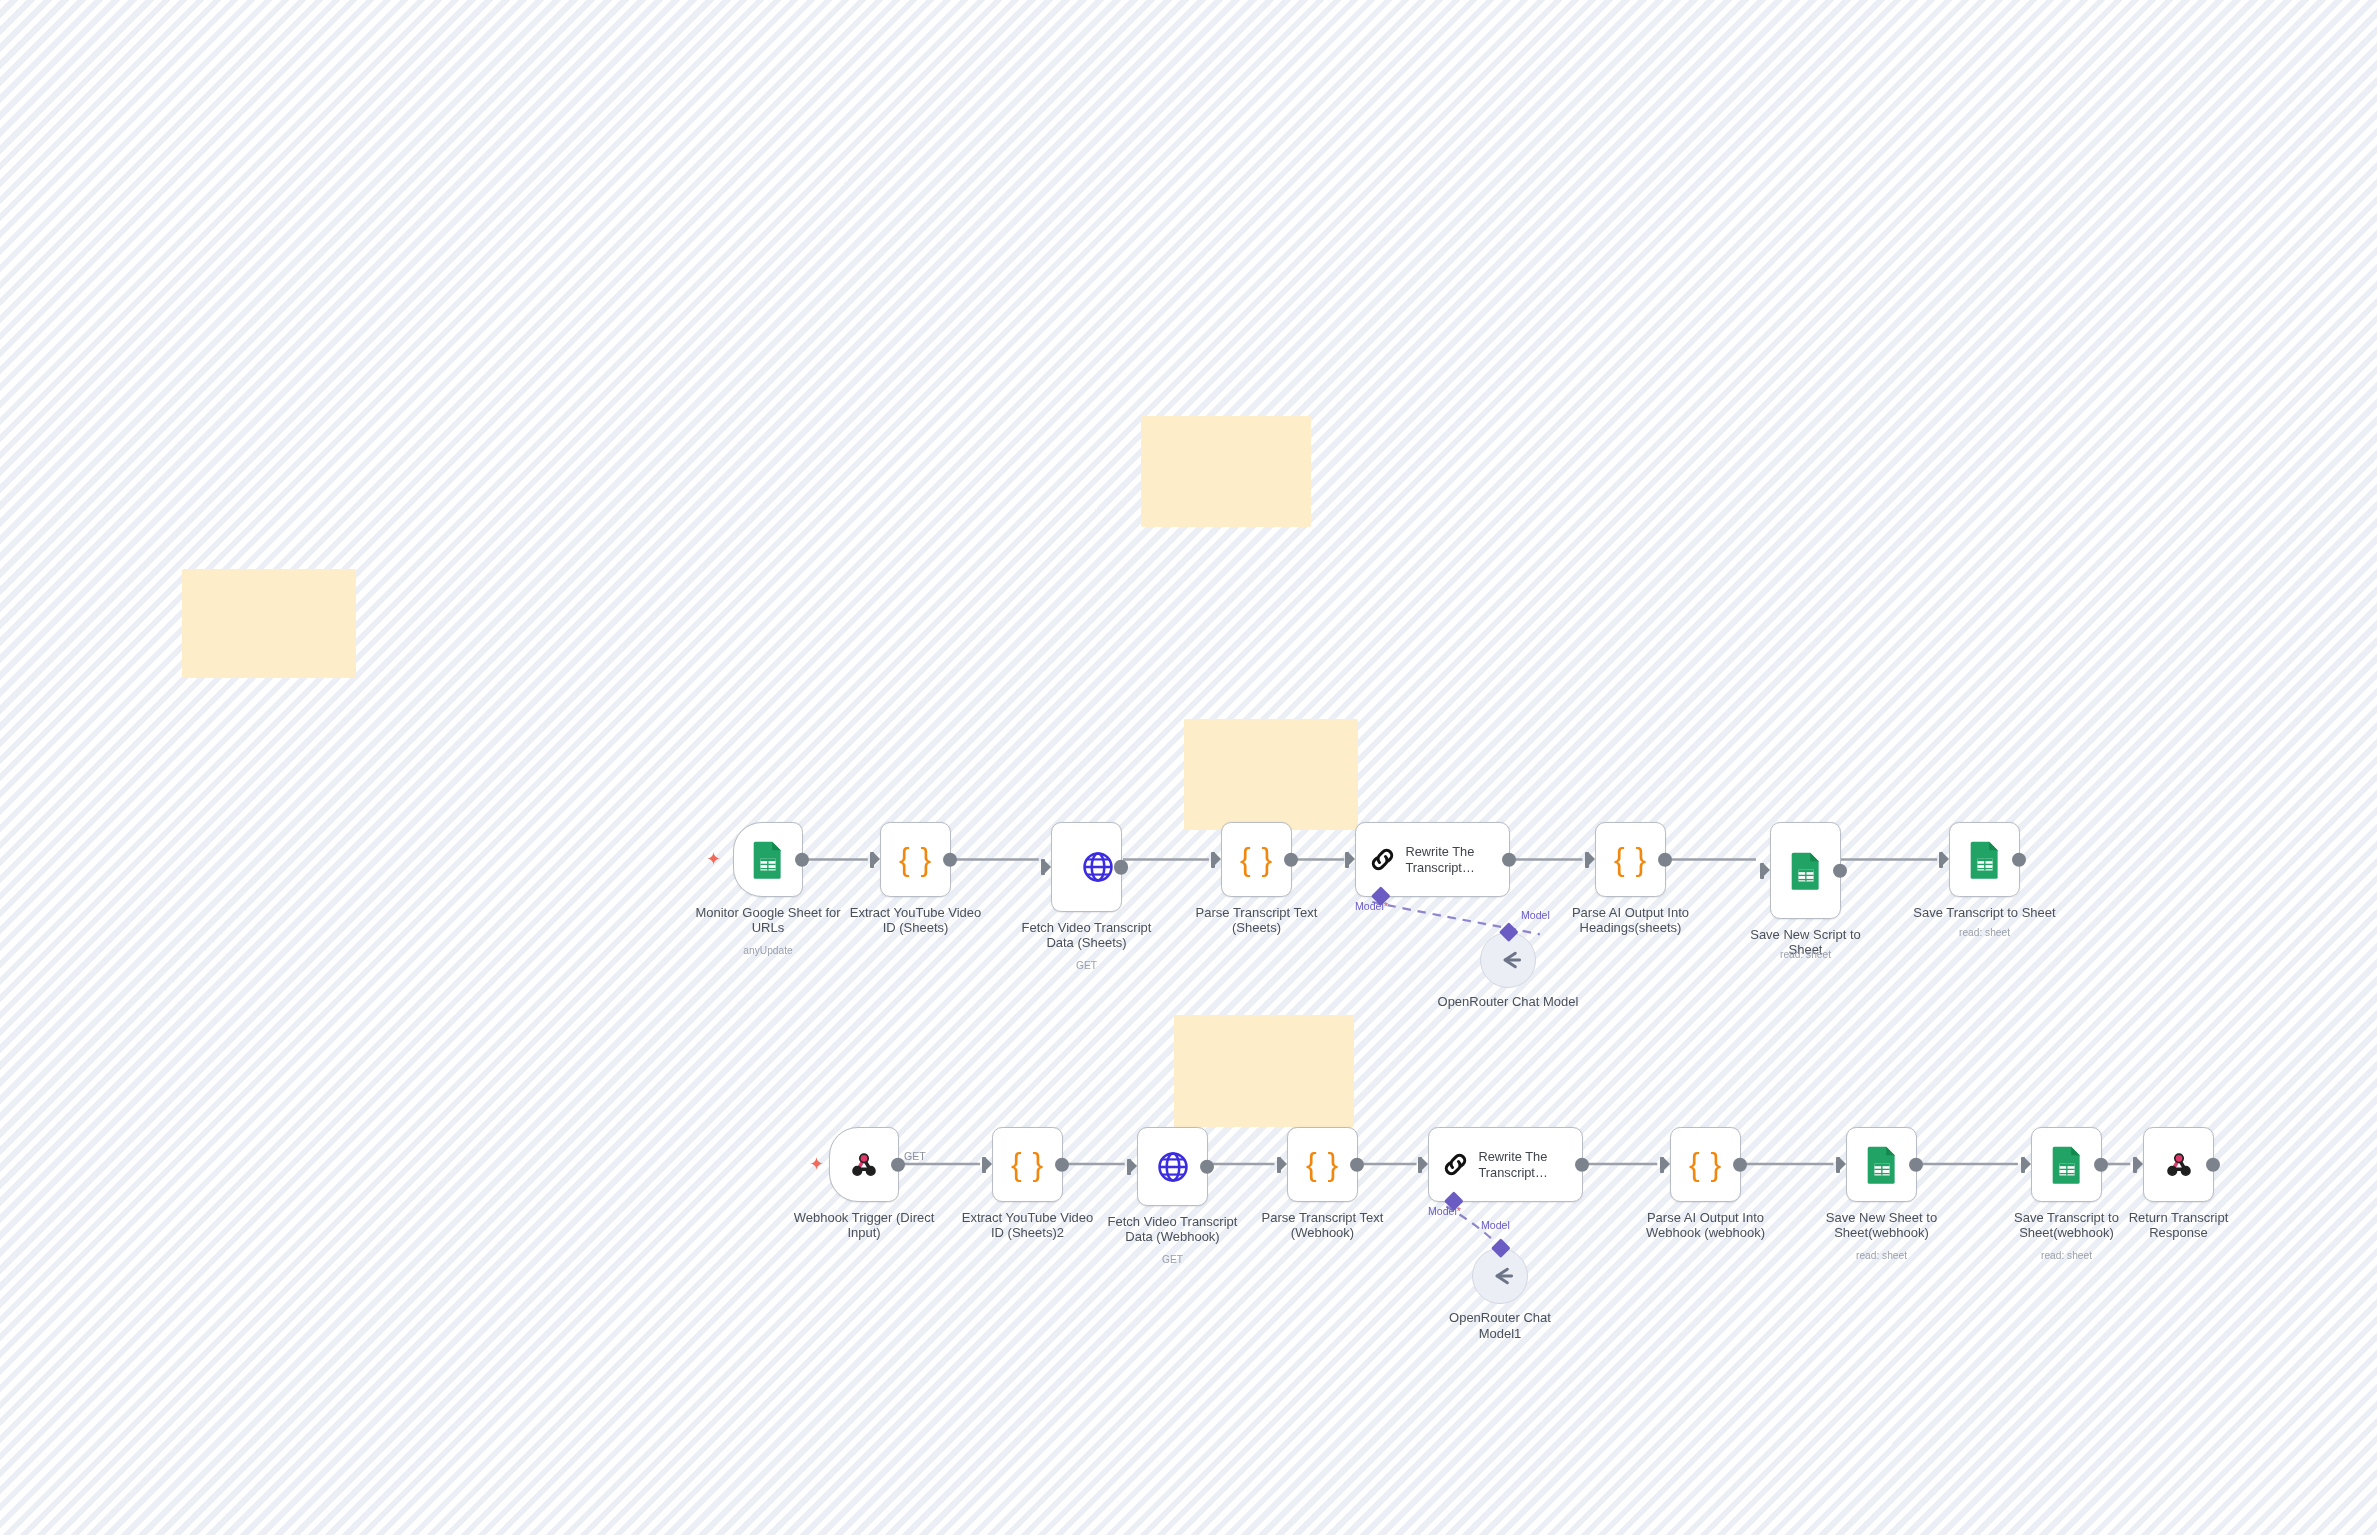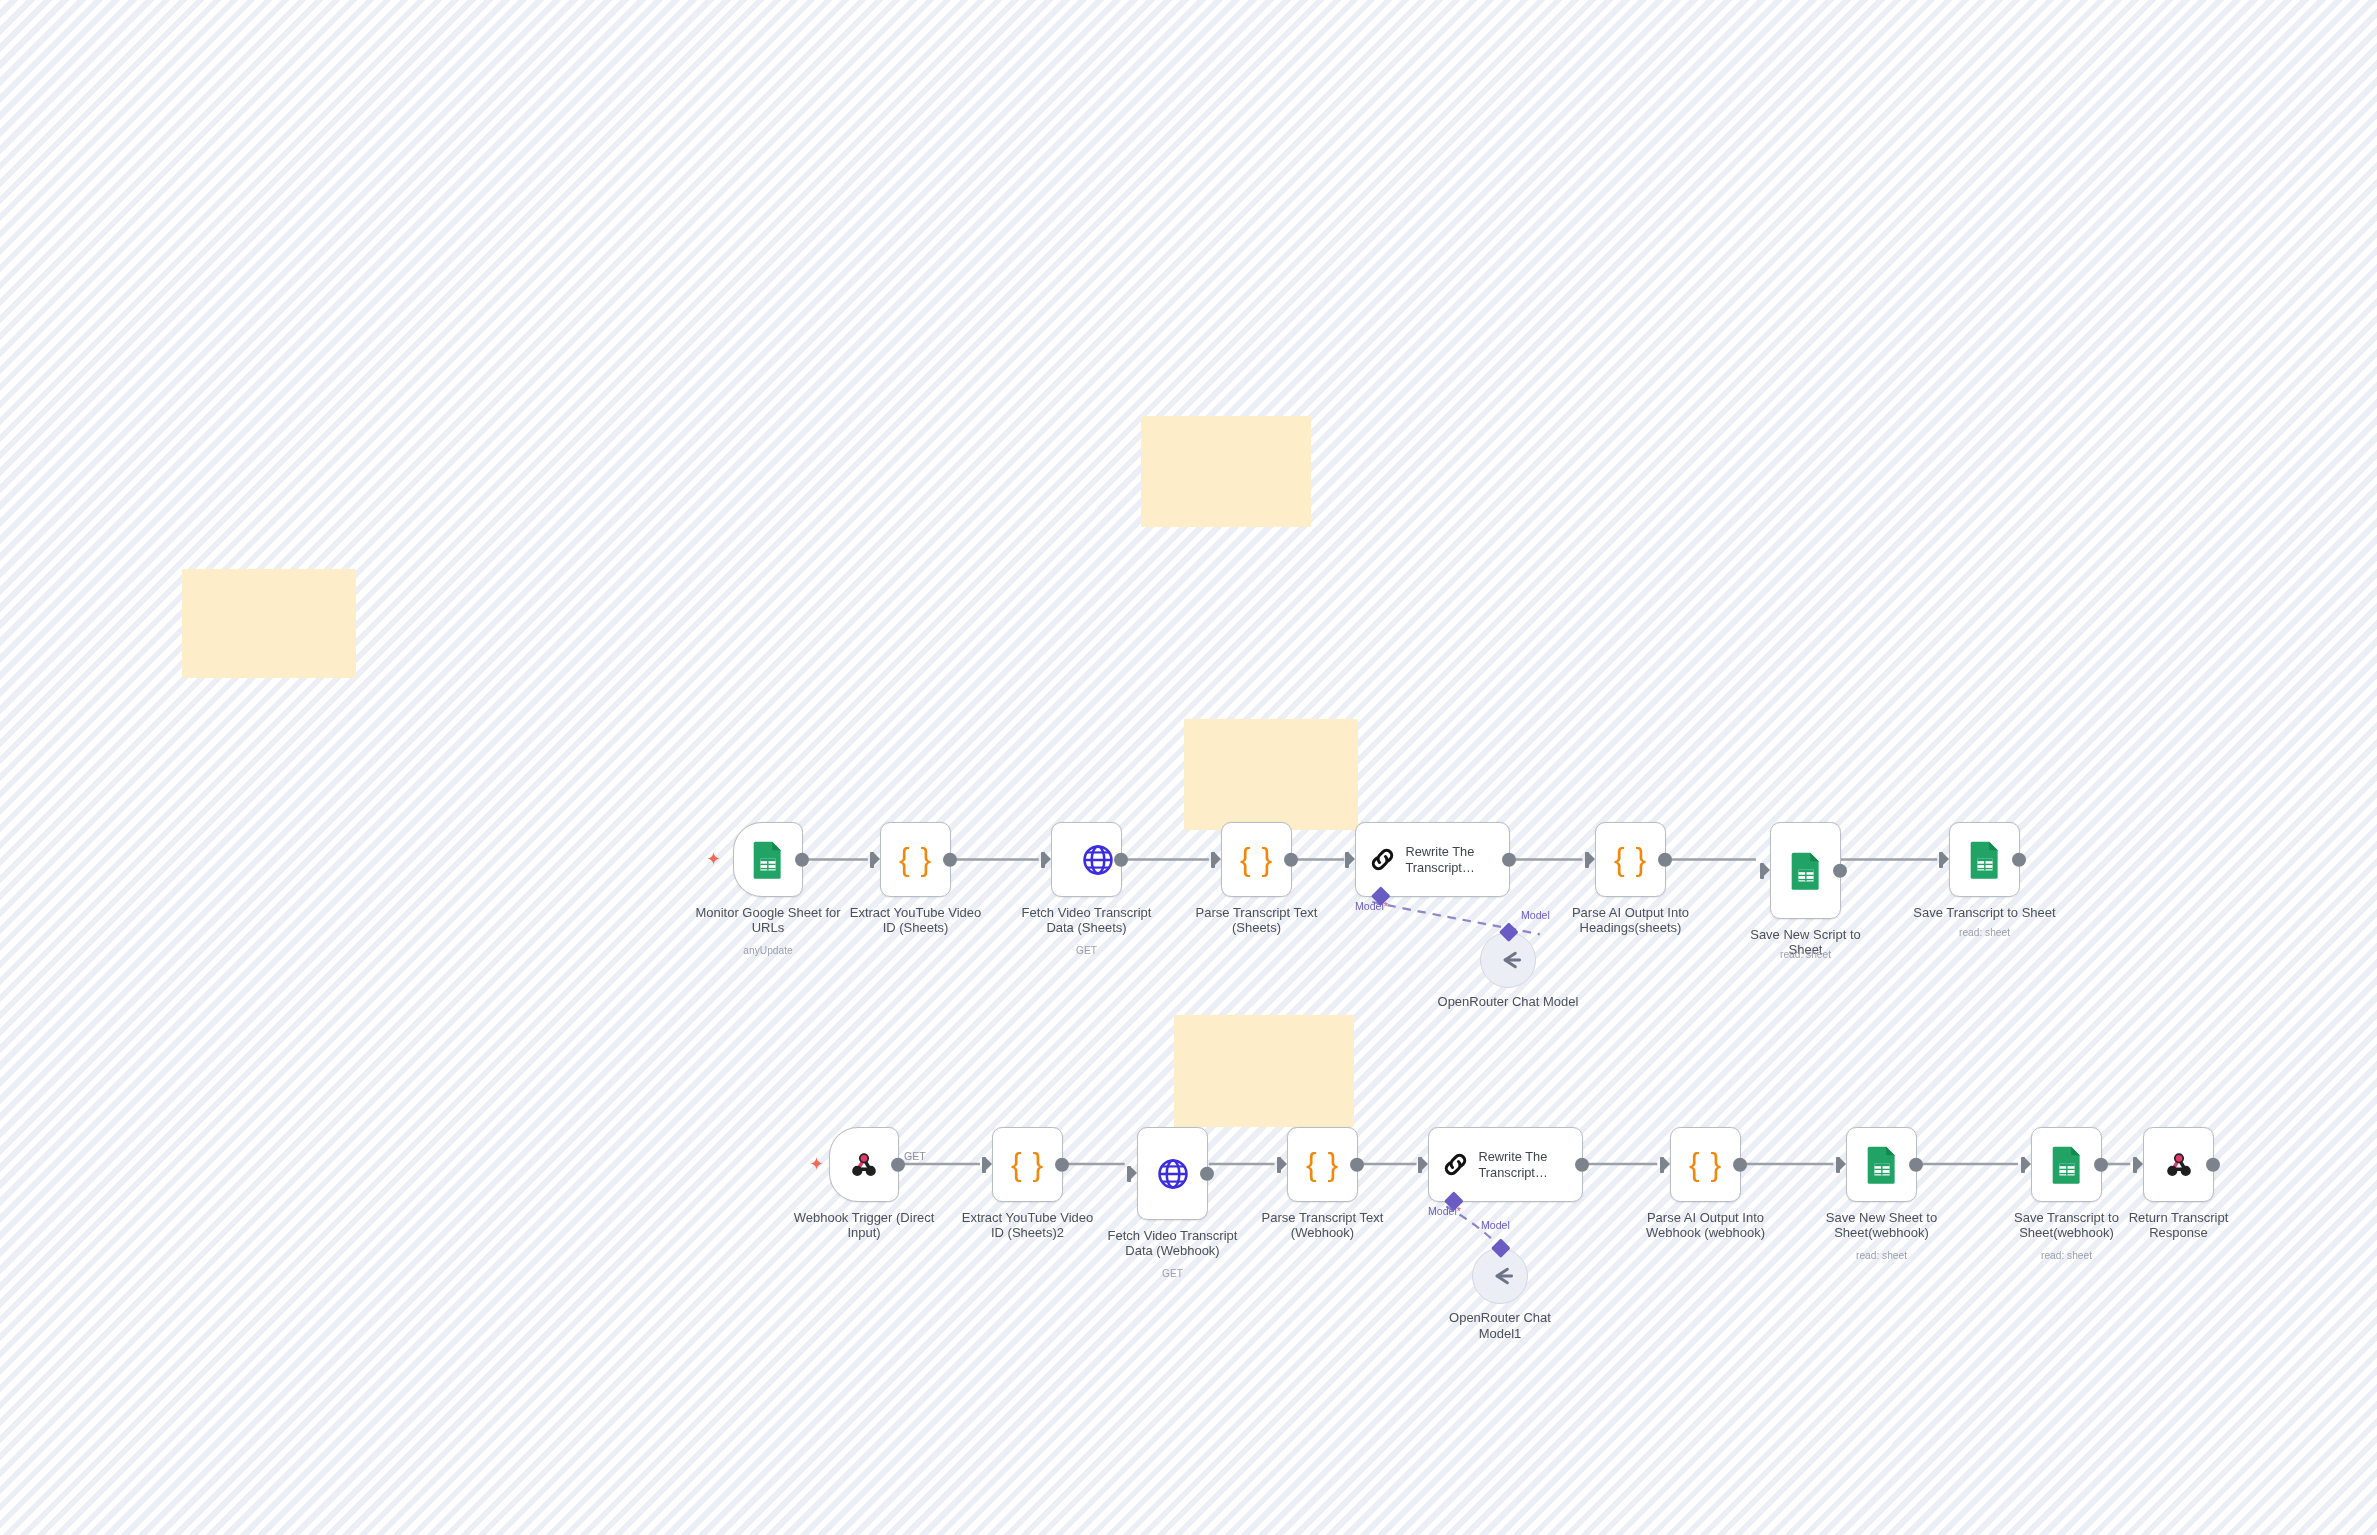--- a/index.html
+++ b/index.html
@@ -242,21 +242,21 @@
     <div class="node-sub" style="margin-top:49px;">anyUpdate</div>
   </div>
 
   <div class="node" style="left:880px; top:822px; width:71px; height:75px;">
     <span class="icon-braces">{&nbsp;}</span>
     <span class="port-in"></span>
     <span class="port-out"></span>
     <div class="node-title">Extract YouTube Video ID (Sheets)</div>
   </div>
 
-  <div class="node" style="left:1051px; top:822px; width:71px; height:75px;padding-left:22px;">
+  <div class="node" style="left:1051px; top:822px; width:71px; height:90px;padding-left:22px;">
     <span>
       <svg width="32" height="32" viewBox="0 0 38 38">
         <circle cx="19" cy="19" r="16" fill="none" stroke="#3b2ce0" stroke-width="3"></circle>
         <ellipse cx="19" cy="19" rx="7.5" ry="16" fill="none" stroke="#3b2ce0" stroke-width="3"></ellipse>
         <line x1="3" y1="19" x2="35" y2="19" stroke="#3b2ce0" stroke-width="3"></line>
         <line x1="5.5" y1="10" x2="32.5" y2="10" stroke="#3b2ce0" stroke-width="2.6"></line>
         <line x1="5.5" y1="28" x2="32.5" y2="28" stroke="#3b2ce0" stroke-width="2.6"></line>
       </svg>
     </span>
     <span class="port-in"></span>
@@ -369,21 +369,21 @@
   </div>
   <div class="wire-label" style="left:904px; top:1150px;">GET</div>
 
   <div class="node" style="left:992px; top:1127px; width:71px; height:75px;">
     <span class="icon-braces">{&nbsp;}</span>
     <span class="port-in"></span>
     <span class="port-out"></span>
     <div class="node-title">Extract YouTube Video ID (Sheets)2</div>
   </div>
 
-  <div class="node" style="left:1137px; top:1127px; width:71px; height:93px;">
+  <div class="node" style="left:1137px; top:1127px; width:71px; height:79px;">
     <span>
       <svg width="32" height="32" viewBox="0 0 38 38">
         <circle cx="19" cy="19" r="16" fill="none" stroke="#3b2ce0" stroke-width="3"></circle>
         <ellipse cx="19" cy="19" rx="7.5" ry="16" fill="none" stroke="#3b2ce0" stroke-width="3"></ellipse>
         <line x1="3" y1="19" x2="35" y2="19" stroke="#3b2ce0" stroke-width="3"></line>
         <line x1="5.5" y1="10" x2="32.5" y2="10" stroke="#3b2ce0" stroke-width="2.6"></line>
         <line x1="5.5" y1="28" x2="32.5" y2="28" stroke="#3b2ce0" stroke-width="2.6"></line>
       </svg>
     </span>
     <span class="port-in"></span>

